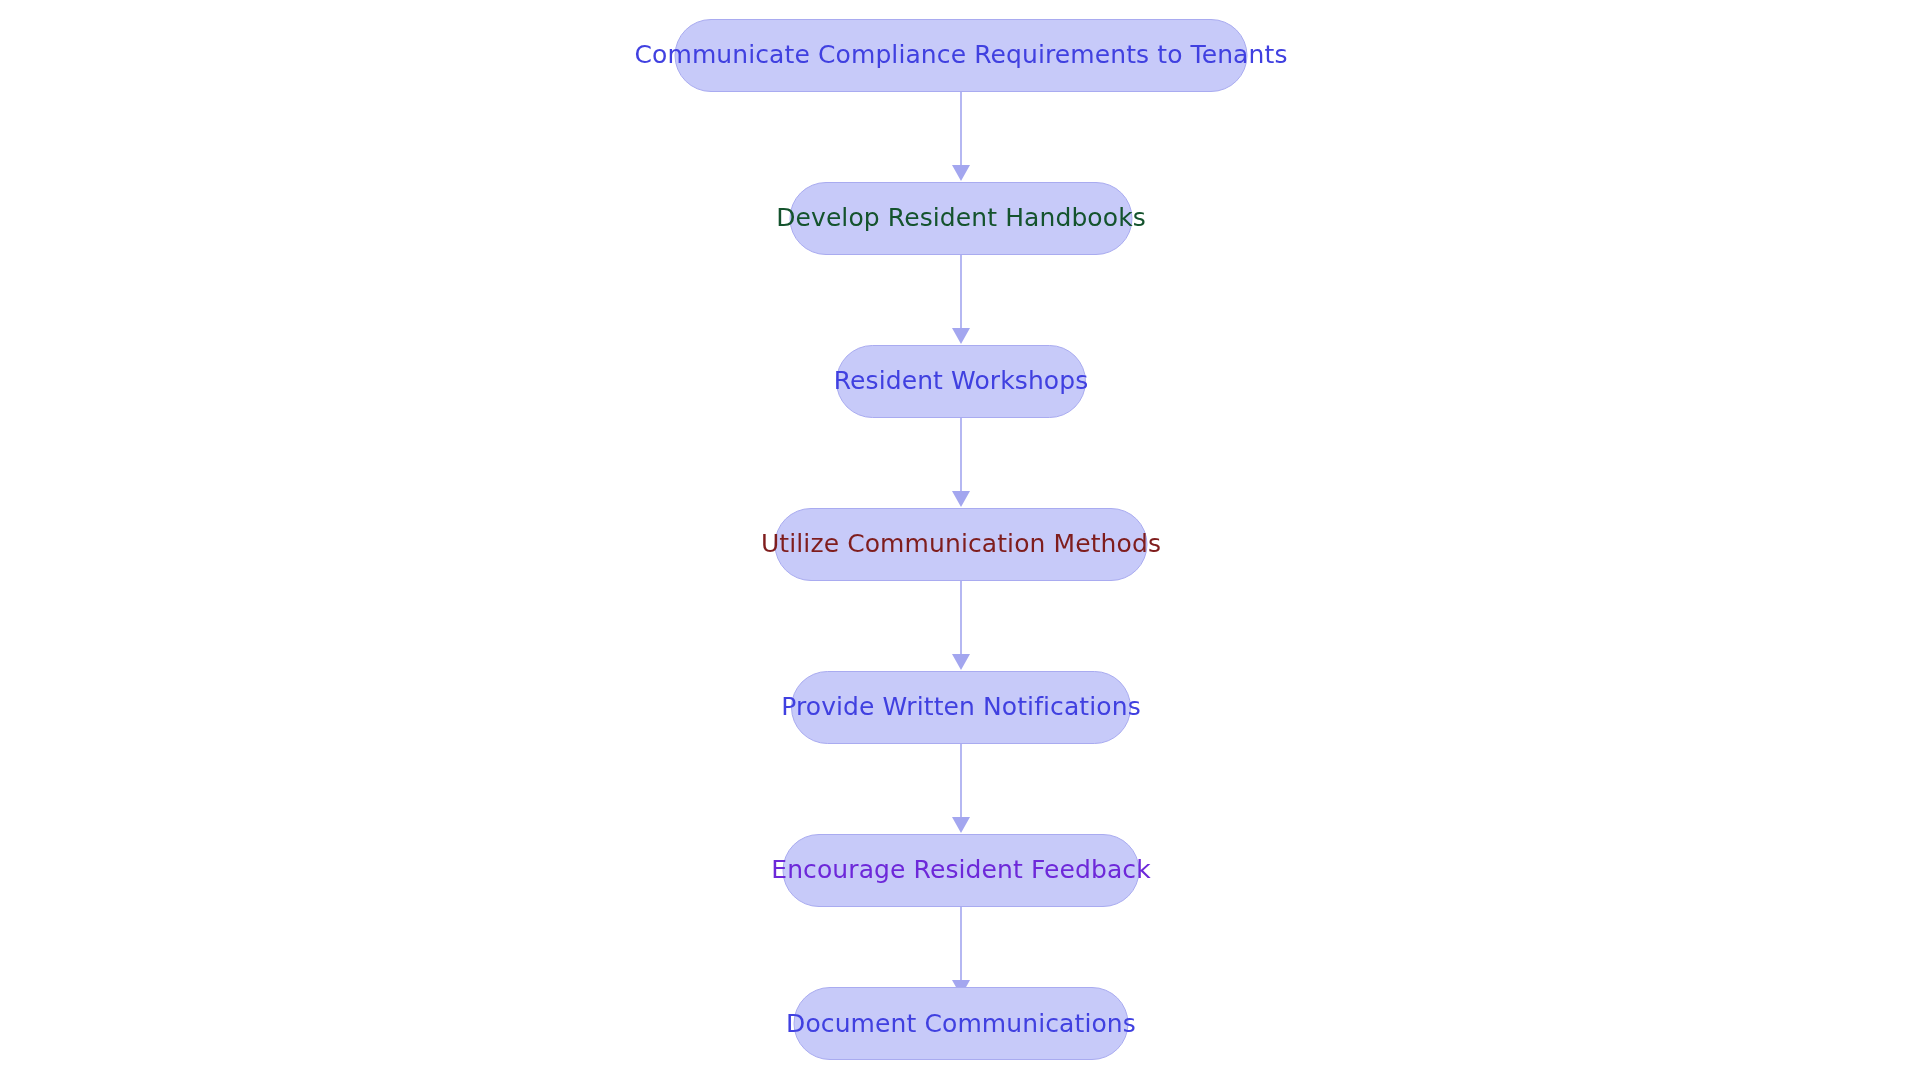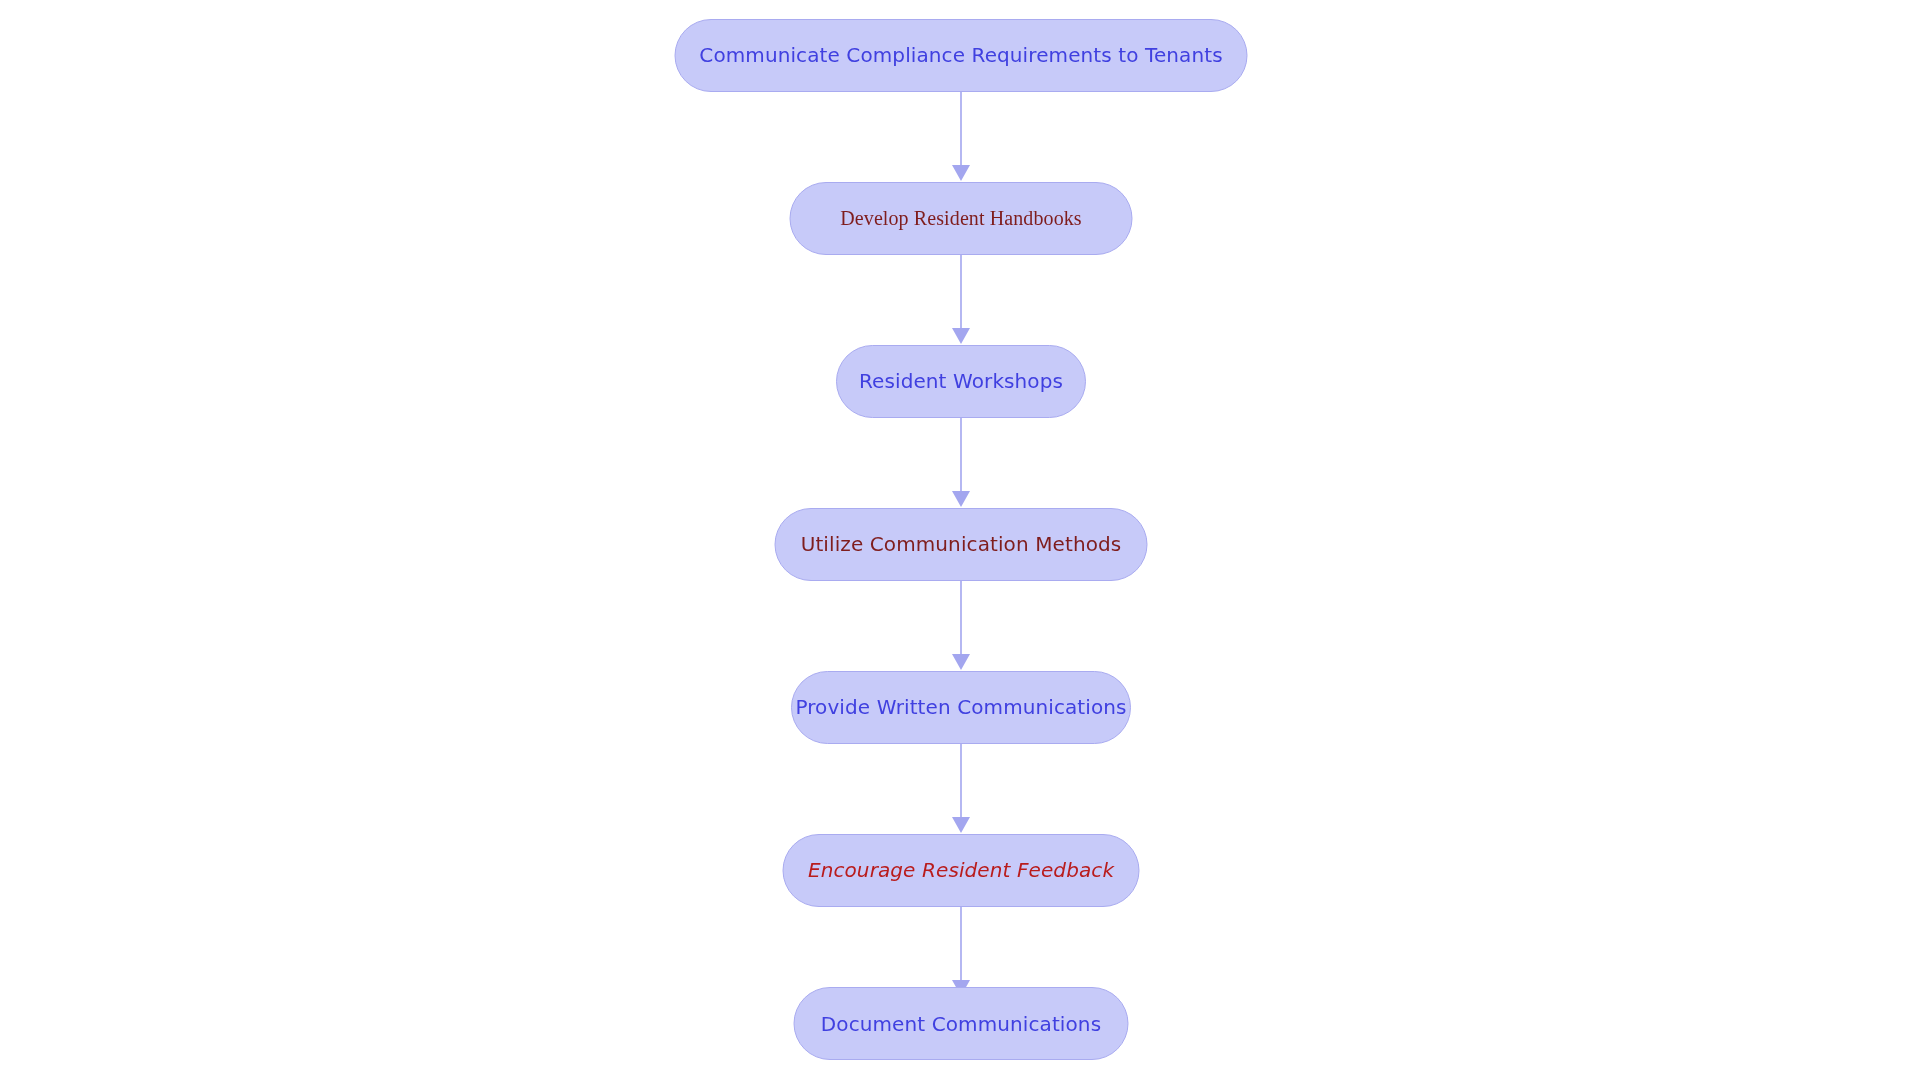--- a/index.html
+++ b/index.html
@@ -31,21 +31,21 @@
     border: 1.4px solid #a9abf0;
     border-radius: 37px;
     display: flex;
     align-items: center;
     justify-content: center;
     padding: 0 18px;
   }
 
   .flow-node-label {
     color: #4040e0;
-    font-size: 20px;
+    font-size: 25px;
     font-weight: 400;
     line-height: 1.1;
     letter-spacing: 0.1px;
     white-space: nowrap;
     text-align: left;
     font-family: "DejaVu Sans", "Liberation Sans", sans-serif;
   }
 
   .flow-edge {
     position: absolute;
@@ -100,31 +100,31 @@
           <polygon points="1,73 19,73 10,89" fill="#a3a6ef"></polygon>
         </svg>
       </div>
     </div>
 
   <div id="node-layer">
       <div class="flow-node" style="left: 961px; top: 18.5px; width: 573px; background: rgb(199, 202, 249); border-color: rgb(169, 171, 240);">
         <span class="flow-node-label" style="color: rgb(64, 64, 224);">Communicate Compliance Requirements to Tenants</span>
       </div>
       <div class="flow-node" style="left: 961px; top: 181.5px; width: 343px; background: rgb(199, 202, 249); border-color: rgb(169, 171, 240);">
-        <span class="flow-node-label" style="color: #7f1d1d; font-family: Liberation Serif, serif;">Develop Resident Handbooks</span>
+        <span class="flow-node-label" style="color: #14532d;">Develop Resident Handbooks</span>
       </div>
       <div class="flow-node" style="left: 961px; top: 344.5px; width: 250px; background: rgb(199, 202, 249); border-color: rgb(169, 171, 240);">
         <span class="flow-node-label" style="color: rgb(64, 64, 224);">Resident Workshops</span>
       </div>
       <div class="flow-node" style="left: 961px; top: 507.5px; width: 373px; background: rgb(199, 202, 249); border-color: rgb(169, 171, 240);">
         <span class="flow-node-label" style="color: #7f1d1d;">Utilize Communication Methods</span>
       </div>
       <div class="flow-node" style="left: 961px; top: 670.5px; width: 340px; background: rgb(199, 202, 249); border-color: rgb(169, 171, 240);">
-        <span class="flow-node-label" style="color: rgb(64, 64, 224);">Provide Written Communications</span>
+        <span class="flow-node-label" style="color: rgb(64, 64, 224);">Provide Written Notifications</span>
       </div>
       <div class="flow-node" style="left: 961px; top: 833.5px; width: 357px; background: rgb(199, 202, 249); border-color: rgb(169, 171, 240);">
-        <span class="flow-node-label" style="color: #b91c1c; font-style: italic;">Encourage Resident Feedback</span>
+        <span class="flow-node-label" style="color: #6d28d9;">Encourage Resident Feedback</span>
       </div>
       <div class="flow-node" style="left: 961px; top: 987px; width: 335px; background: rgb(199, 202, 249); border-color: rgb(169, 171, 240);">
         <span class="flow-node-label" style="color: rgb(64, 64, 224);">Document Communications</span>
       </div>
     </div>
 </div>
 
 </body></html>

